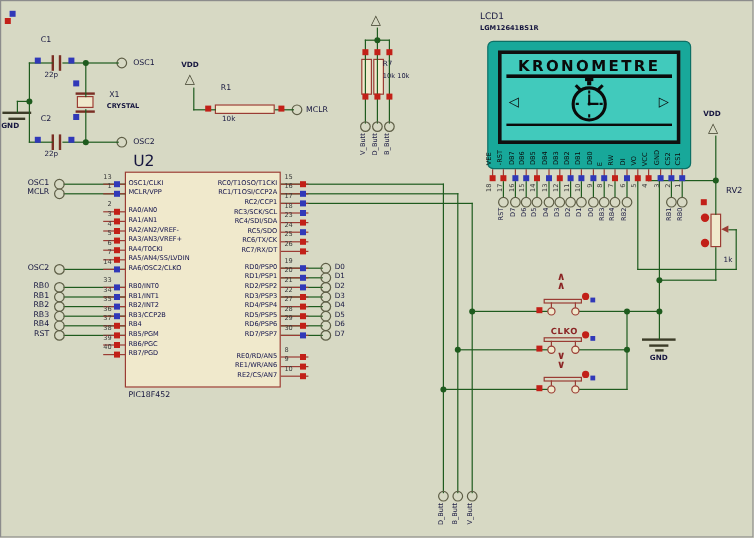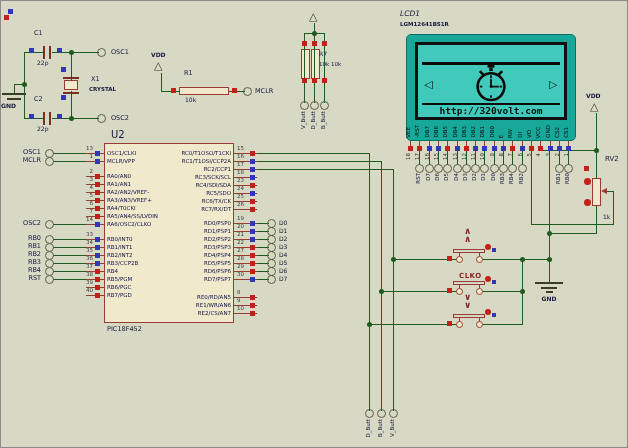--- a/index.html
+++ b/index.html
@@ -64,47 +64,47 @@
   <div class="lbl" style="left:254px;top:87px;">MCLR</div>
 
   <div class="tri" style="left:308px;top:10px;">△</div>
   <div class="comp" style="left:300px;top:48px;width:9px;height:30px;"></div>
   <div class="comp" style="left:310px;top:48px;width:9px;height:30px;"></div>
   <div class="lbl" style="left:318px;top:49px;font-size:6px;">R7</div>
   <div class="lbl" style="left:329px;top:49px;font-size:6px;"></div>
   <div class="lbl" style="left:318px;top:60px;font-size:5.5px;">10k</div>
   <div class="lbl" style="left:330px;top:60px;font-size:5.5px;">10k</div>
 
-  <div class="lbl" style="left:110px;top:130px;font-size:10px;">U2</div>
+  <div class="lbl" style="left:110px;top:130px;font-size:13px;">U2</div>
   <div class="comp" style="left:103px;top:142px;width:130px;height:180px;"></div>
   <div class="lbl" style="left:106px;top:325px;font-size:6.5px;">PIC18F452</div>
 
-  <div class="lbl" style="left:399px;top:9px;font-size:7.5px;font-style:italic;">LCD1</div>
+  <div class="lbl" style="left:399px;top:9px;font-size:7.5px;">LCD1</div>
   <div class="lbl bold" style="left:399px;top:20px;font-size:5.5px;">LGM12641BS1R</div>
   <div style="position:absolute;left:405px;top:33px;width:170px;height:107px;background:#18a89a;border:1px solid #0c7066;border-radius:5px;box-sizing:border-box;"></div>
   <div id="lcd-screen">
+    <div id="lcd-title">KRONOMETRE</div>
     <div class="lcdline" style="left:4px;top:17px;width:138px;height:2.5px;"></div>
     <svg style="position:absolute;left:54px;top:20px;" width="38" height="38" viewBox="0 0 44 44">
       <rect x="18" y="0" width="8" height="3" fill="#0a0a0a"></rect>
       <rect x="20" y="3" width="4" height="4" fill="#0a0a0a"></rect>
       <line x1="9" y1="7" x2="14" y2="12" stroke="#0a0a0a" stroke-width="3"></line>
       <line x1="35" y1="7" x2="30" y2="12" stroke="#0a0a0a" stroke-width="3"></line>
       <circle cx="22" cy="25" r="15.5" fill="none" stroke="#0a0a0a" stroke-width="3"></circle>
       <line x1="22" y1="12" x2="22" y2="15" stroke="#0a0a0a" stroke-width="2"></line>
       <line x1="22" y1="35" x2="22" y2="38" stroke="#0a0a0a" stroke-width="2"></line>
       <line x1="9" y1="25" x2="12" y2="25" stroke="#0a0a0a" stroke-width="2"></line>
       <line x1="32" y1="25" x2="35" y2="25" stroke="#0a0a0a" stroke-width="2"></line>
       <line x1="22" y1="25" x2="22" y2="16" stroke="#0a0a0a" stroke-width="2"></line>
       <line x1="22" y1="25" x2="31" y2="25" stroke="#0a0a0a" stroke-width="2"></line>
       <circle cx="22" cy="25" r="1.6" fill="#0a0a0a"></circle>
     </svg>
     <div class="lcdarrow" style="left:6px;top:34px;">◁</div>
     <div class="lcdarrow" style="left:131px;top:34px;">▷</div>
     <div class="lcdline" style="left:4px;top:58px;width:138px;height:1.5px;"></div>
-    <div id="lcd-url">http://320volt.com</div>
   </div>
 
   <div class="lbl bold" style="left:585px;top:91px;font-size:6px;">VDD</div>
   <div class="tri" style="left:589px;top:100px;">△</div>
   <div class="comp" style="left:591px;top:177px;width:9px;height:28px;"></div>
   <div style="position:absolute;left:600px;top:187px;width:0;height:0;border-top:3px solid transparent;border-bottom:3px solid transparent;border-right:6px solid #9a3c34;"></div>
   <div class="lbl" style="left:604px;top:155px;font-size:7px;">RV2</div>
   <div class="lbl" style="left:602px;top:212px;font-size:6px;">1k</div>
 
   <div class="chev" style="left:463px;top:226px;">∧∧</div>

